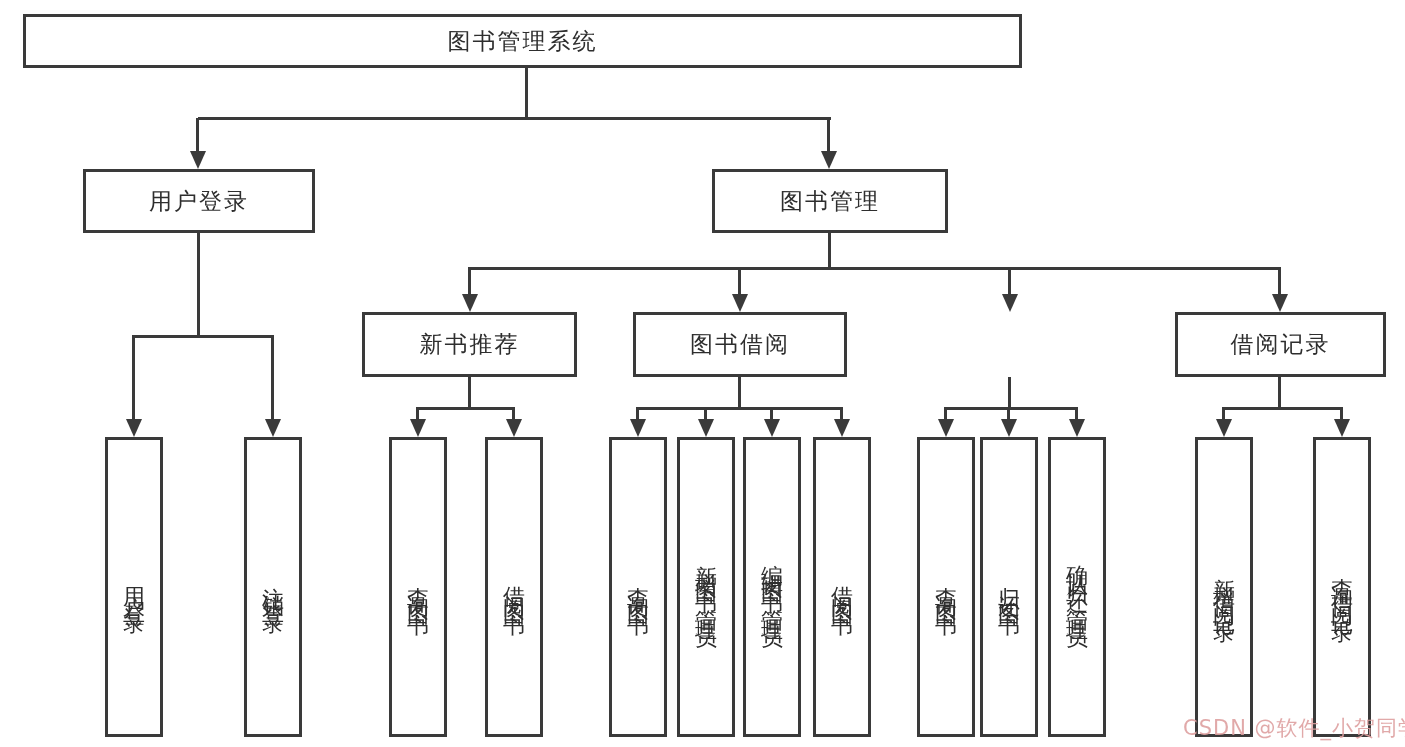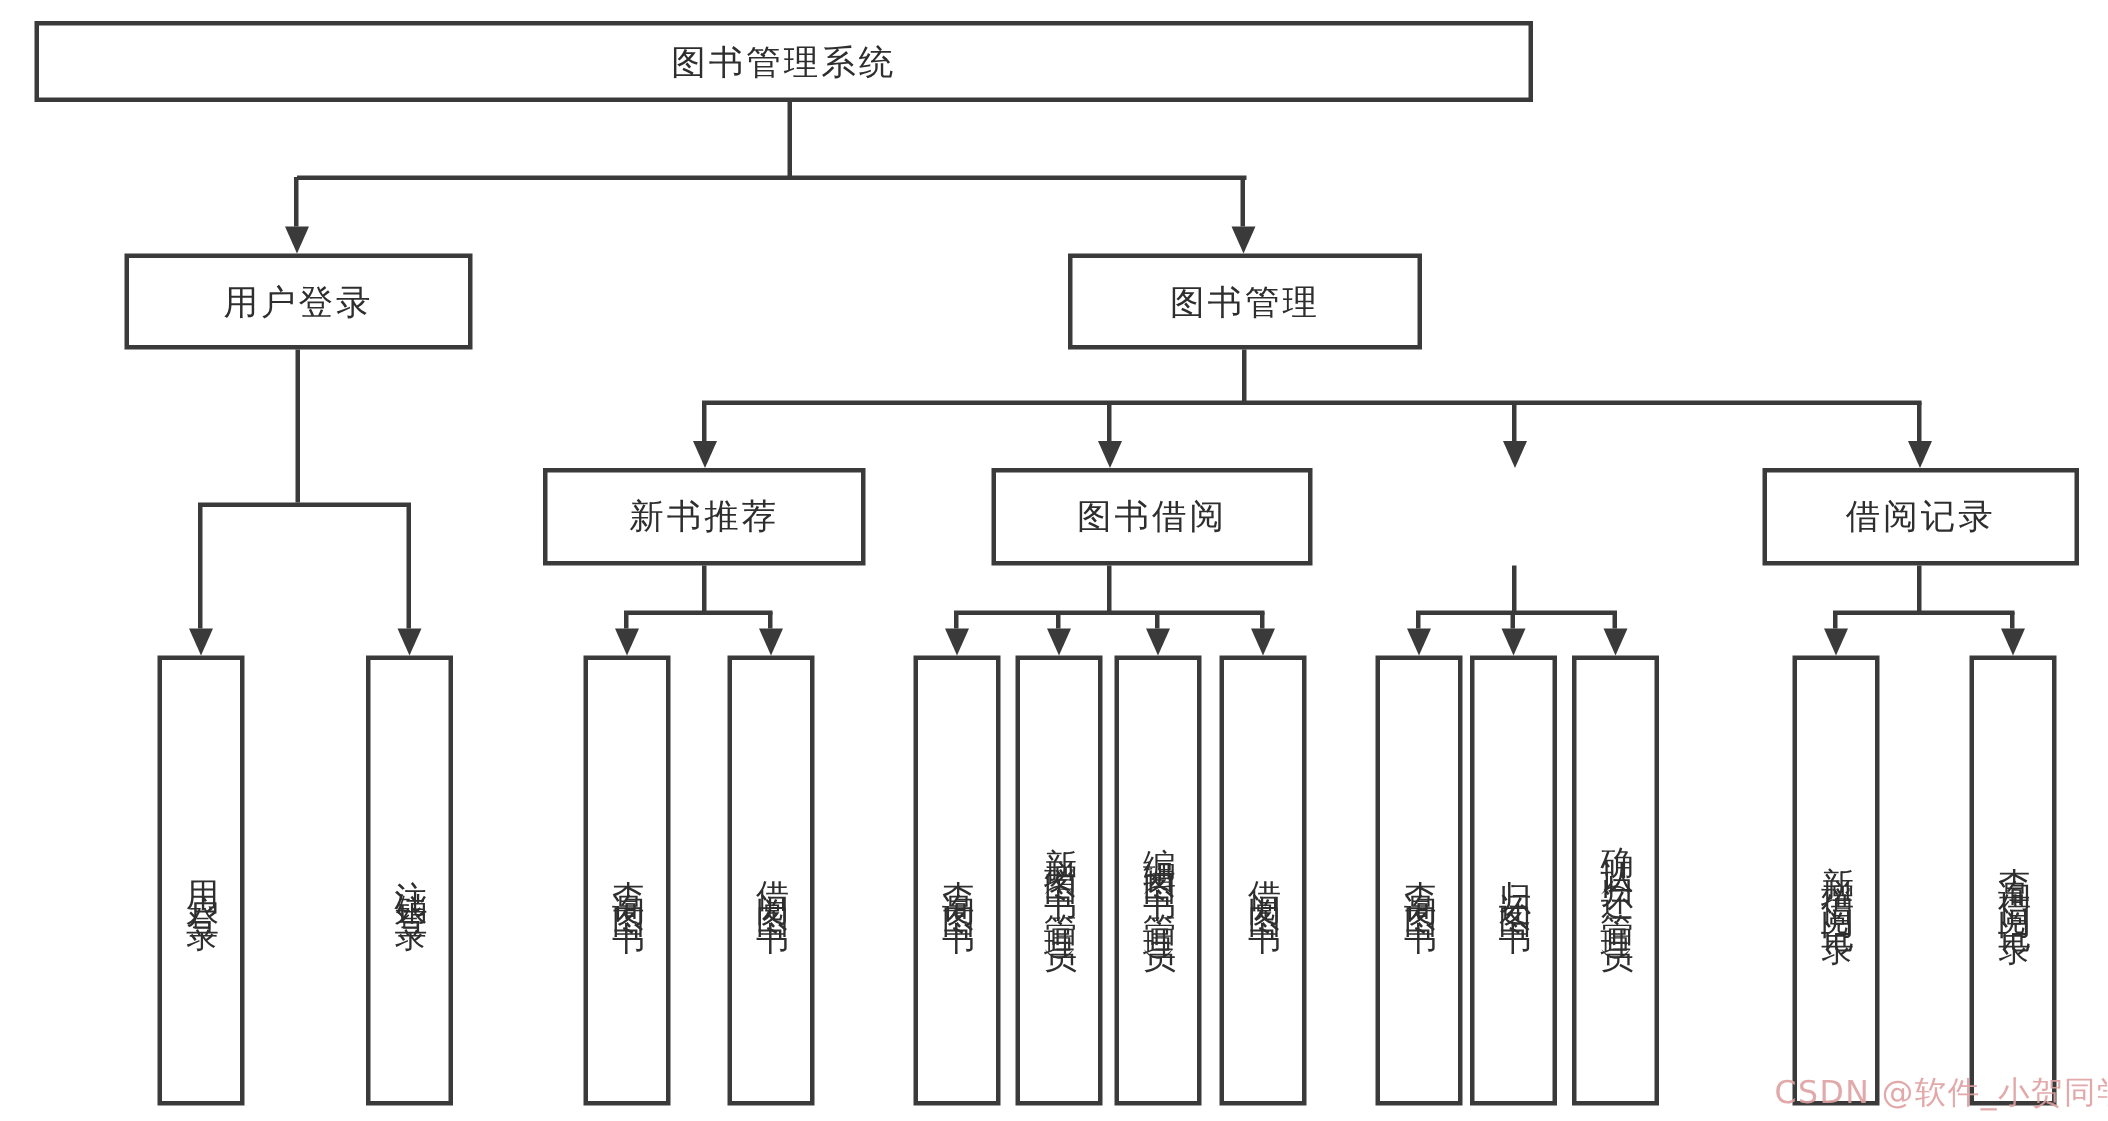--- a/index.html
+++ b/index.html
@@ -47,21 +47,21 @@
   <div class="node hbox" style="left:83px;top:169px;width:232px;height:64px">
     <span class="lbl">用户登录</span>
   </div>
   <div class="node hbox" style="left:712px;top:169px;width:236px;height:64px">
     <span class="lbl">图书管理</span>
   </div>
 
   <div class="node hbox" style="left:362px;top:312px;width:215px;height:65px">
     <span class="lbl">新书推荐</span>
   </div>
-  <div class="node hbox" style="left:661px;top:312px;width:214px;height:65px">
+  <div class="node hbox" style="left:633px;top:312px;width:214px;height:65px">
     <span class="lbl">图书借阅</span>
   </div>
   <div class="node hbox" style="left:1175px;top:312px;width:211px;height:65px">
     <span class="lbl">借阅记录</span>
   </div>
 
   <div class="node vbox" style="left:105px;top:437px;width:58px;height:300px">
     <span class="lbl">用户登录</span>
   </div>
   <div class="node vbox" style="left:244px;top:437px;width:58px;height:300px">

